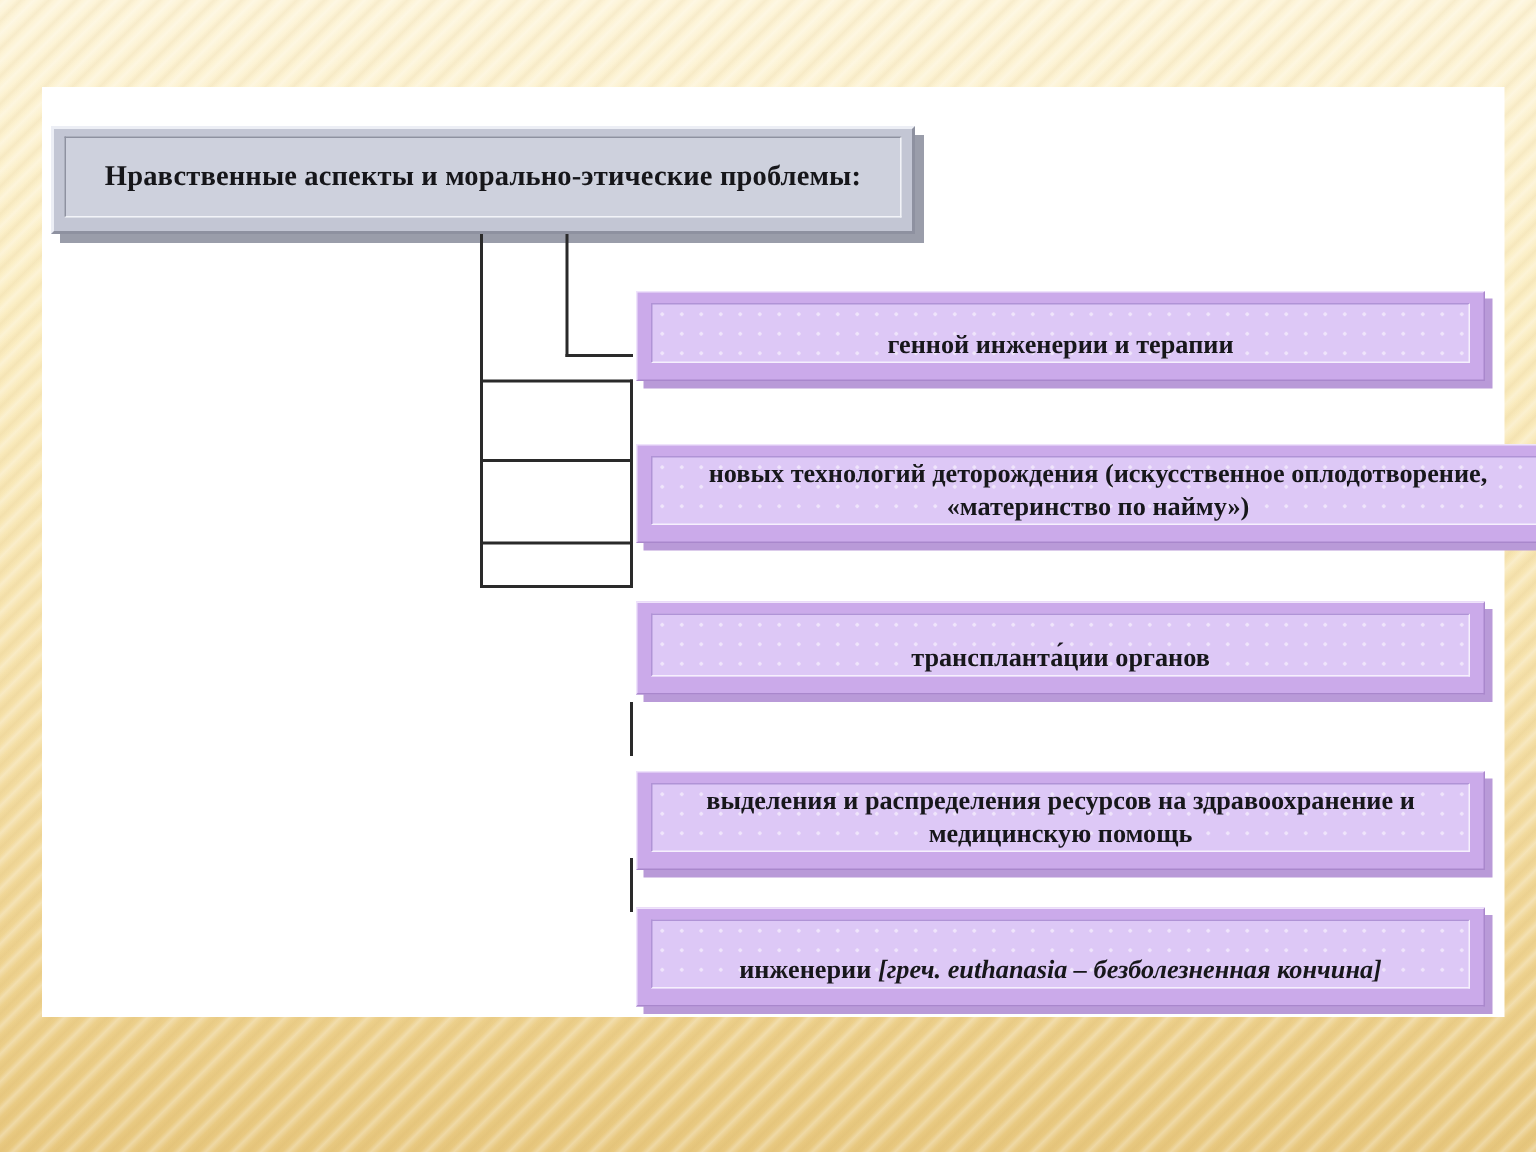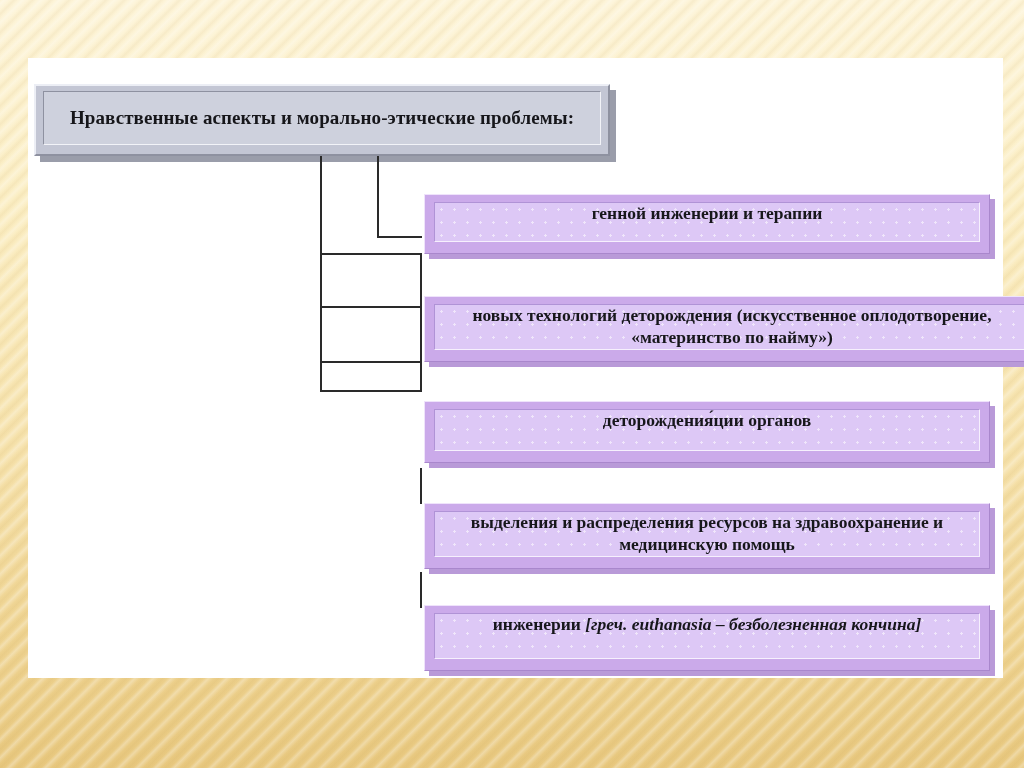--- a/index.html
+++ b/index.html
@@ -86,21 +86,21 @@
   .pbox .pinner{
     position:absolute;left:10px;top:8px;right:10px;bottom:12px;z-index:2;
     background:#ddc8f6;
     background-image:radial-gradient(rgba(255,255,255,0.55) 1px, transparent 1.3px);
     background-size:13px 13px;
     border-top:1px solid #b093d6;
     border-left:1px solid #b093d6;
     border-right:1px solid #f6f0fd;
     border-bottom:1px solid #f6f0fd;
     box-sizing:border-box;
-    display:flex;align-items:flex-start;justify-content:center;
+    display:flex;align-items:flex-end;justify-content:center;
   }
   .ptext{
     position:relative;z-index:3;
     font-size:17.5px;font-weight:bold;color:#17171b;
     text-align:center;line-height:1.25;padding:0 14px;
   }
   .ptext i{font-style:italic;font-family:Liberation Serif, serif;}
 
   
   .ln{position:absolute;background:#2a2a2a;z-index:4;}
@@ -158,25 +158,25 @@
     <div class="pouter"></div>
     <div class="pinner">
       <div class="ptext">новых технологий деторождения (искусственное оплодотворение, «материнство по найму»)</div>
     </div>
   </div>
 
   <div class="pbox" style="left:424px;top:401px;width:566px;height:62px;">
     <div class="pshadow"></div>
     <div class="pouter"></div>
     <div class="pinner">
-      <div class="ptext">деторождения́ции органов</div>
+      <div class="ptext">транспланта́ции органов</div>
     </div>
   </div>
 
-  <div class="pbox" style="left:424px;top:503px;width:566px;height:66px;">
+  <div class="pbox" style="left:424px;top:514px;width:566px;height:66px;">
     <div class="pshadow"></div>
     <div class="pouter"></div>
     <div class="pinner">
       <div class="ptext">выделения и распределения ресурсов на здравоохранение и медицинскую помощь</div>
     </div>
   </div>
 
   <div class="pbox" style="left:424px;top:605px;width:566px;height:66px;">
     <div class="pshadow"></div>
     <div class="pouter"></div>

